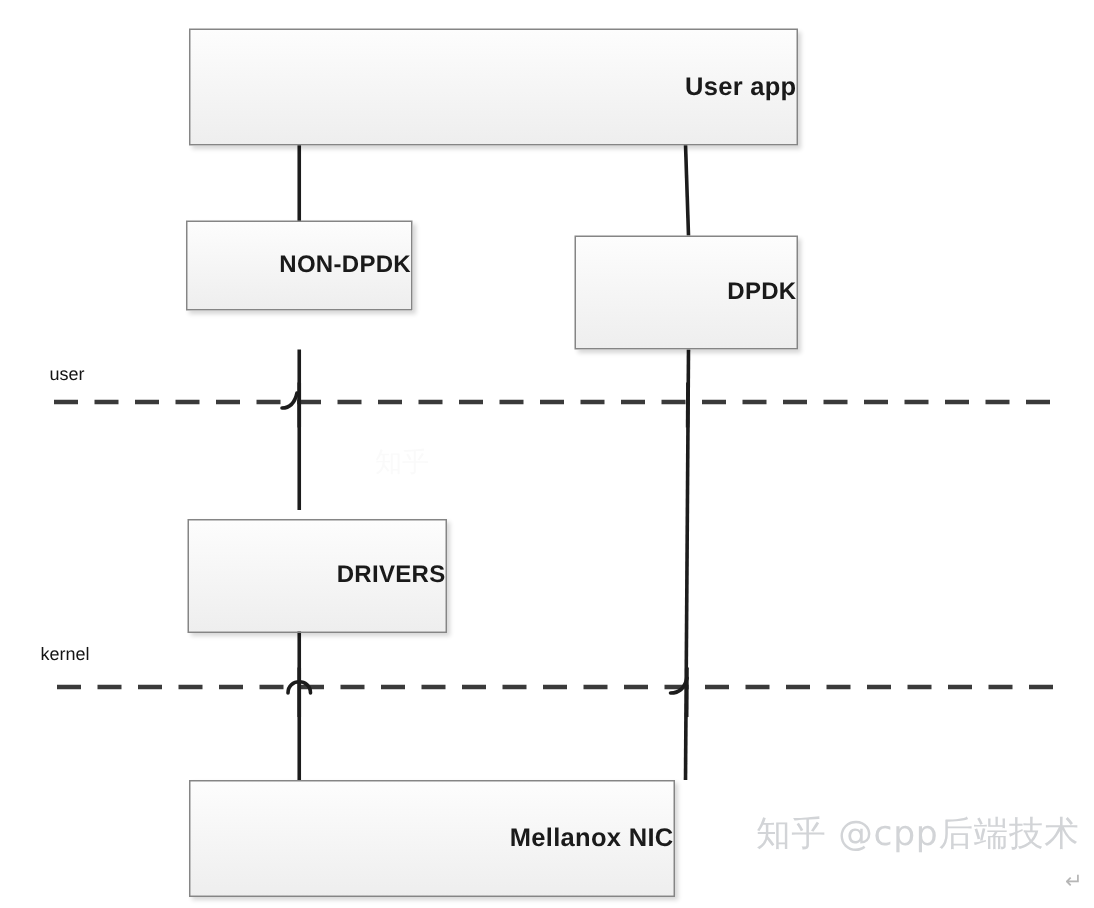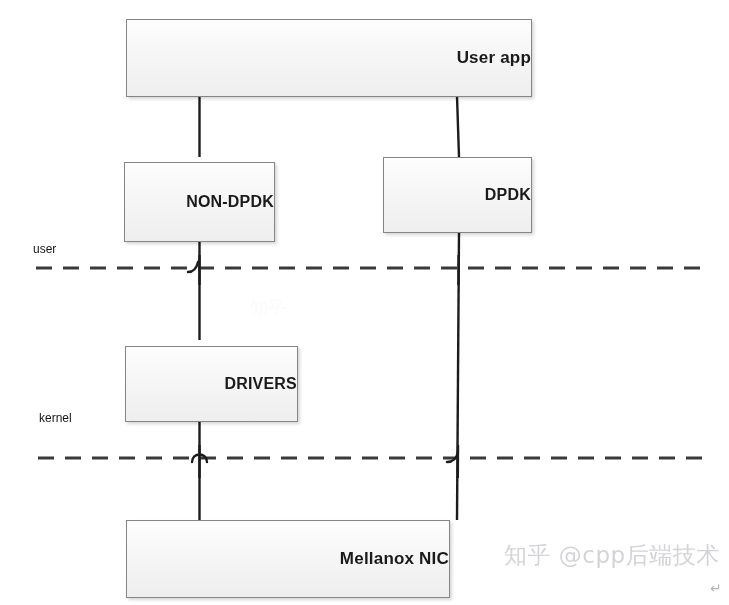--- a/index.html
+++ b/index.html
@@ -42,35 +42,35 @@
     justify-content: flex-end;
     color: #1a1a1a;
     font-size: 16px;
     letter-spacing: 0.2px;
     z-index: 3;
     font-weight: bold;
   }
   .node.wide { font-size: 17px; }
 
   #node-user-app   { left: 126px; top: 19px;  width: 406px; height: 78px; }
-  #node-non-dpdk   { left: 124px; top: 162px; width: 151px; height: 80px; padding-left: 16px; }
+  #node-non-dpdk   { left: 124px; top: 147px; width: 151px; height: 60px; padding-left: 16px; }
   #node-dpdk       { left: 383px; top: 157px; width: 149px; height: 76px; padding-left: 36px; }
   #node-drivers    { left: 125px; top: 346px; width: 173px; height: 76px; }
   #node-mellanox   { left: 126px; top: 520px; width: 324px; height: 78px; }
 
   
   .boundary-label {
     position: absolute;
     color: #141414;
     font-size: 12px;
     z-index: 4;
     white-space: nowrap;
   }
   #label-user   { left: 33px; top: 242px; }
-  #label-kernel { left: 27px; top: 411px; margin-left: 12px; }
+  #label-kernel { left: 27px; top: 429px; }
 
   
   #watermark {
     position: absolute;
     left: 504px;
     top: 540px;
     font-size: 23px;
     color: #d2d4d7;
     letter-spacing: 0.5px;
     white-space: nowrap;

